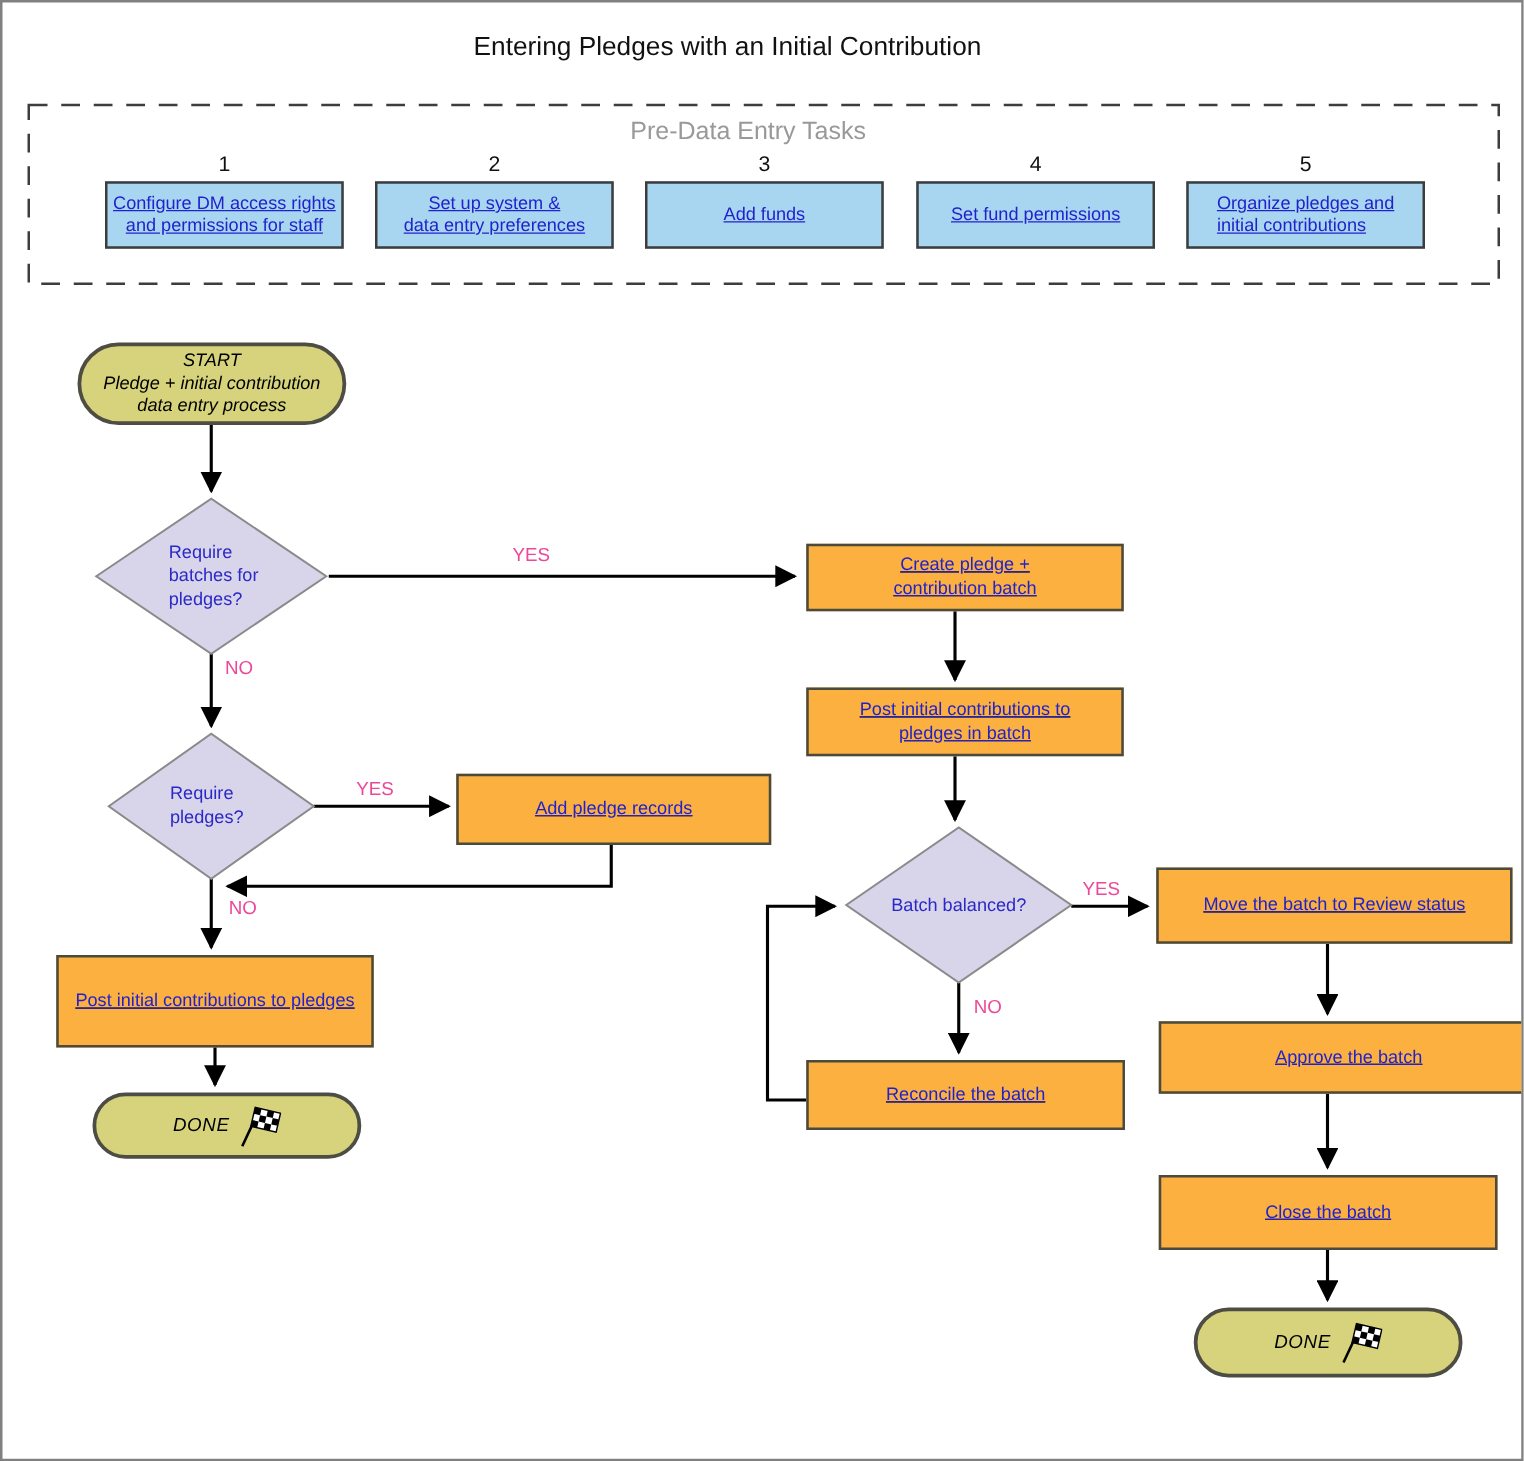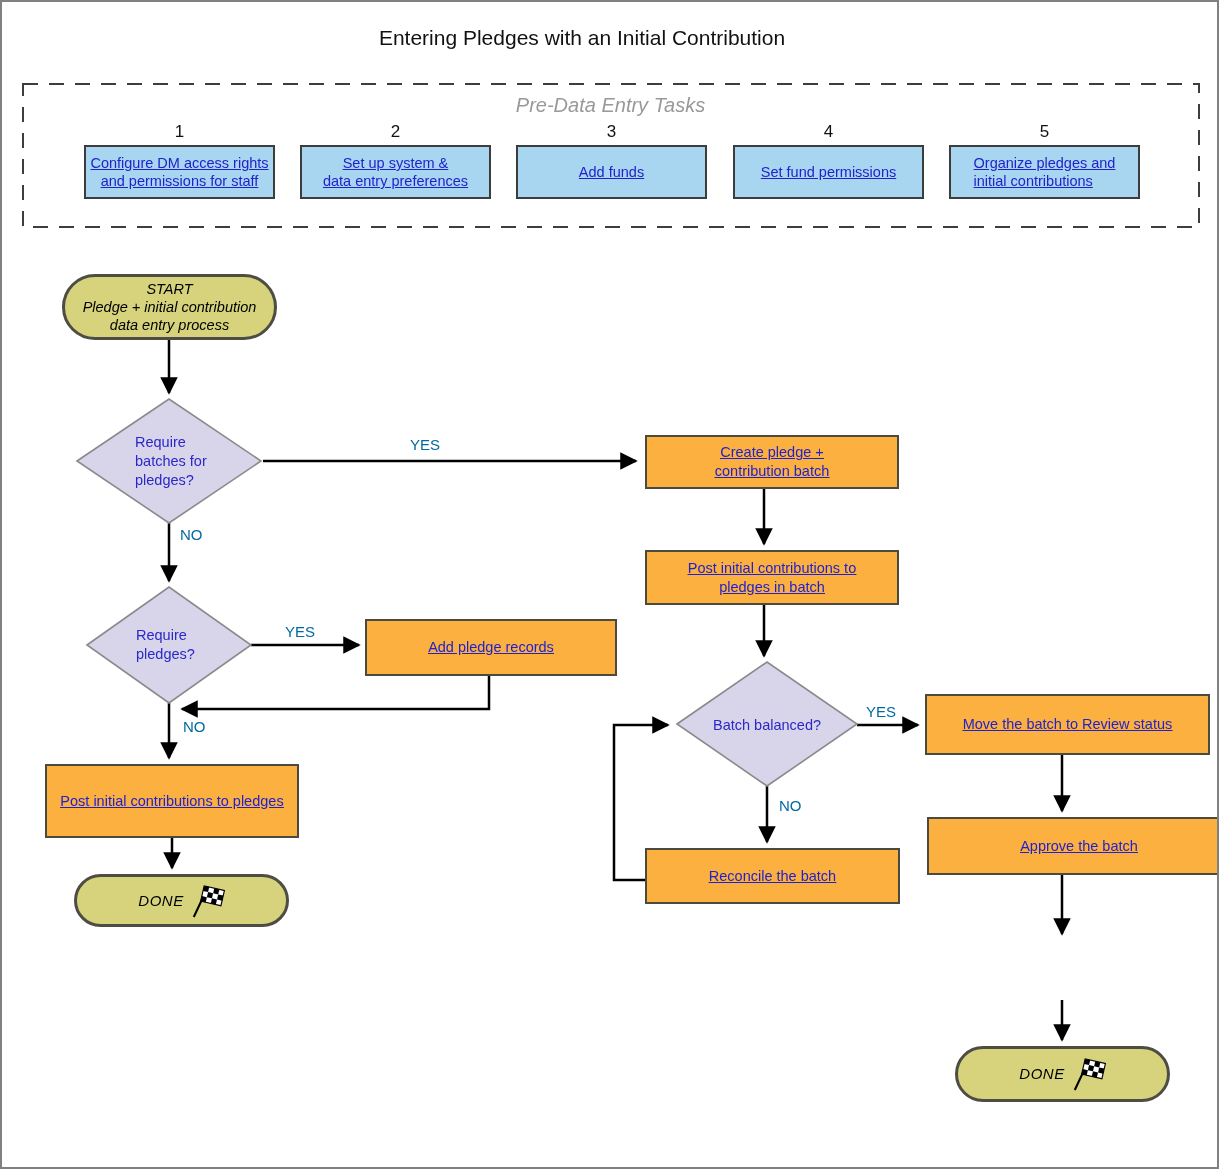--- a/index.html
+++ b/index.html
@@ -1,39 +1,39 @@
 <!DOCTYPE html>
 <html style="--process-fill: #FBB040; --terminal-fill: #D6D37C; --decision-fill: #D8D4EA; --pretask-fill: #A8D6F0; --link-text: #2222CC; --decision-text: #2B28C8; --pretask-title: #999999;"><head>
 <meta charset="utf-8">
 <style>
   html,body{margin:0;padding:0;background:#fff;}
   body{font-family:"Liberation Sans", sans-serif;}
   .canvas{position:relative;width:1219px;height:1169px;background:#fff;
           border:2px solid #808080;box-sizing:border-box;overflow:hidden;}
   .title{position:absolute;top:24px;left:0;width:1160px;text-align:center;
          font-size:21px;color:#111;}
-  .pretasks-title{position:absolute;left:20px;top:92px;width:1177px;text-align:center;
-         font-size:20px;color:var(--pretask-title,#999);font-style:italic;}
+  .pretasks-title{position:absolute;left:8px;top:92px;width:1177px;text-align:center;
+         font-size:20px;color:var(--pretask-title,#999);}
   .tasknum{position:absolute;top:120px;width:191px;text-align:center;font-size:17px;color:#111;}
   .task{position:absolute;top:143px;width:191px;height:54px;box-sizing:border-box;
         background:var(--pretask-fill,#A8D6F0);border:2px solid #3d3d3d;
         display:flex;align-items:center;justify-content:center;text-align:center;
         font-size:14.5px;line-height:18px;}
   .proc{position:absolute;box-sizing:border-box;background:var(--process-fill,#FBB040);
         border:2px solid #4a4a3f;display:flex;align-items:center;justify-content:center;
         text-align:center;font-size:14.5px;line-height:19px;text-decoration:underline;}
   .link{color:var(--link-text,#2222CC);text-decoration:underline;white-space:pre-line;cursor:pointer;}
   .terminal{position:absolute;box-sizing:border-box;background:var(--terminal-fill,#D6D37C);
         border:3px solid #4d4d44;border-radius:33px;display:flex;align-items:center;
         justify-content:center;text-align:center;color:#000;font-size:14.5px;line-height:18px;
         white-space:pre-line;font-style:italic;}
   .done{font-size:15px;letter-spacing:.5px;gap:5px;}
   .dtext{position:absolute;color:var(--decision-text,#2B28C8);font-size:14.5px;
          line-height:19px;white-space:pre-line;}
-  .elabel{position:absolute;font-size:15px;color:#0369a1;}
+  .elabel{position:absolute;font-size:15px;color:#ec4899;}
   svg.overlay{position:absolute;left:0;top:0;pointer-events:none;}
   .flagicon{flex:0 0 auto;}
 </style>
 </head>
 <body>
 
 <div class="canvas">
 
   <div class="title">Entering Pledges with an Initial Contribution</div>
 
@@ -122,20 +122,23 @@
     </div>
   <div class="proc" style="left:43px;top:762px;width:254px;height:74px">
       <span class="link">Post initial contributions to pledges</span>
     </div>
   <div class="proc" style="left:923px;top:692px;width:285px;height:61px">
       <span class="link">Move the batch to Review status</span>
     </div>
   <div class="proc" style="left:925px;top:815px;width:304px;height:58px">
       <span class="link">Approve the batch</span>
     </div>
+  <div class="proc" style="left:925px;top:938px;width:271px;height:60px">
+      <span class="link">Close the batch</span>
+    </div>
   <div class="proc" style="left:643px;top:846px;width:255px;height:56px">
       <span class="link">Reconcile the batch</span>
     </div>
 
   <span class="elabel" style="left:408px;top:434px">YES</span>
   <span class="elabel" style="left:178px;top:524px">NO</span>
   <span class="elabel" style="left:283px;top:621px">YES</span>
   <span class="elabel" style="left:181px;top:716px">NO</span>
   <span class="elabel" style="left:864px;top:701px">YES</span>
   <span class="elabel" style="left:777px;top:795px">NO</span>

